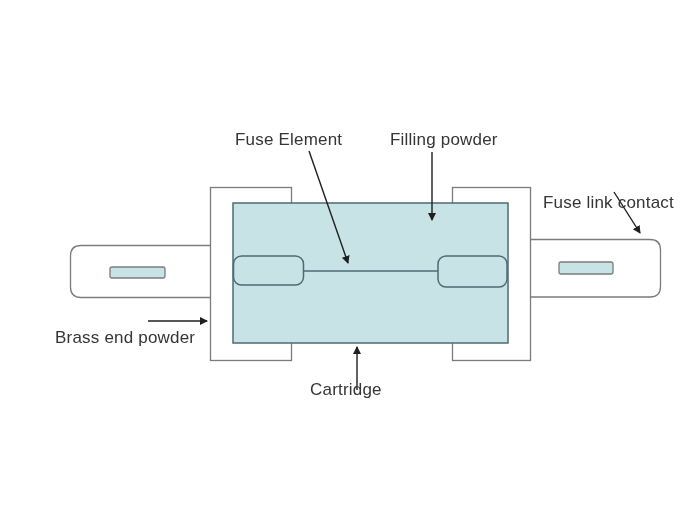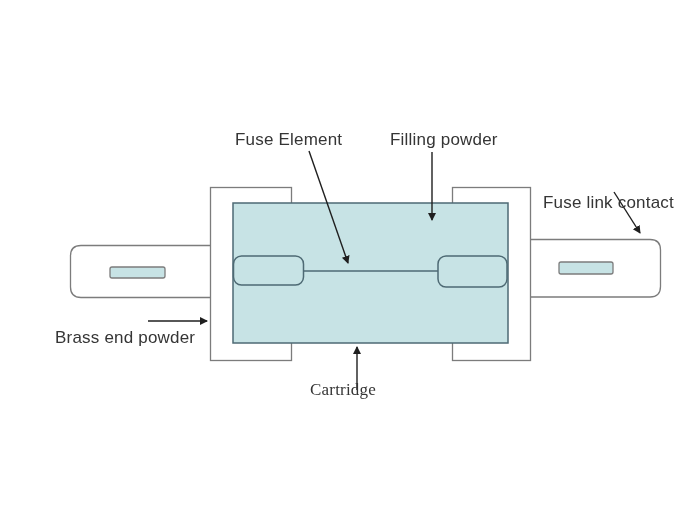--- a/index.html
+++ b/index.html
@@ -60,21 +60,21 @@
     font-size: 17px;
     line-height: 1;
     color: var(--text-color);
     white-space: nowrap;
     letter-spacing: 0.2px;
   }
   .lbl-fuse-element   { left: 235px; top: 131px; }
   .lbl-filling-powder { left: 390px; top: 131px; }
   .lbl-fuse-link      { left: 543px; top: 153px; margin-top: 41px; }
   .lbl-brass-plate    { left: 55px;  top: 329px; }
-  .lbl-cartridge      { left: 310px; top: 381px; font-family: Liberation Serif, serif; }
+  .lbl-cartridge      { left: 310px; top: 381px; }
 </style>
 </head>
 <body>
 
 <div class="canvas">
 
   <svg class="shapes-svg" viewBox="0 0 700 525">
     <defs>
       <marker id="arrowhead" markerWidth="10" markerHeight="10" refX="7" refY="4" orient="auto" markerUnits="userSpaceOnUse">
         <path d="M0,0 L8,4 L0,8 Z" fill="var(--arrow-color)"></path>

